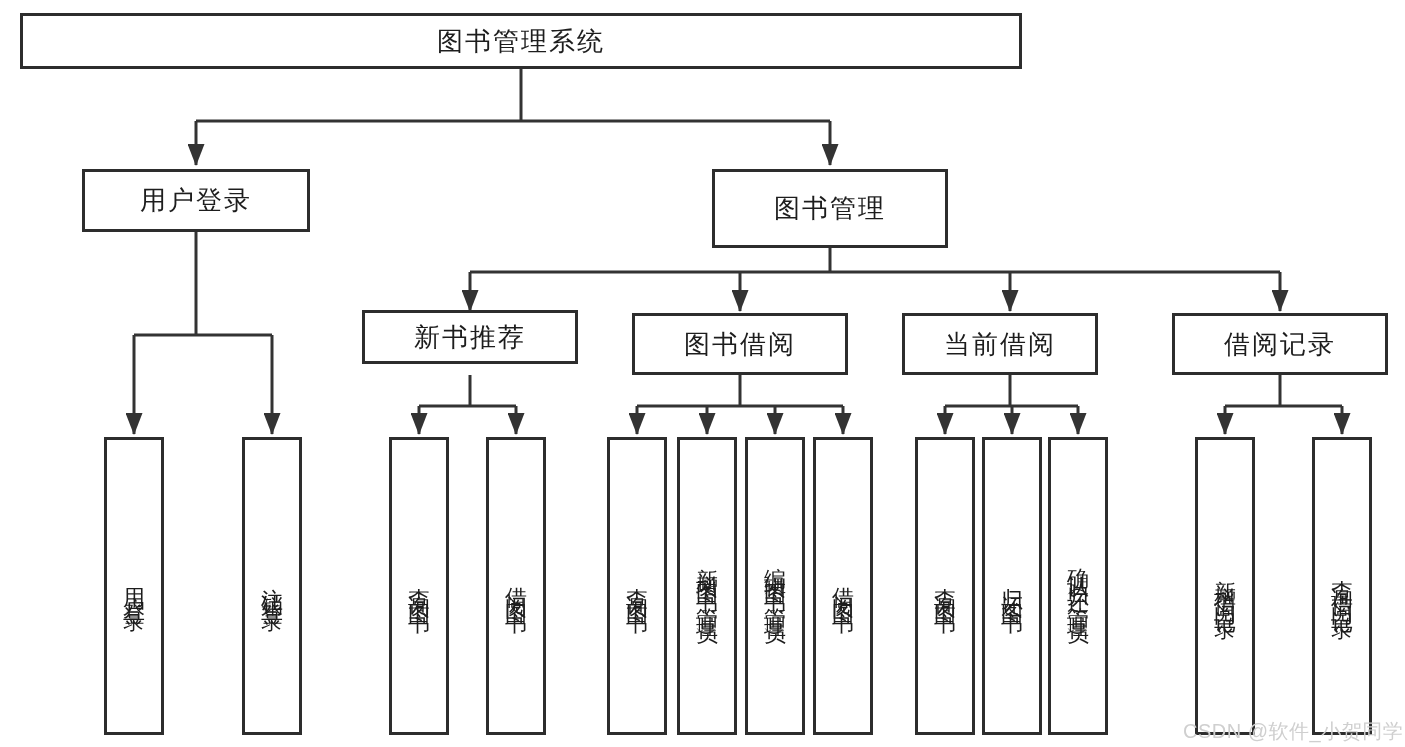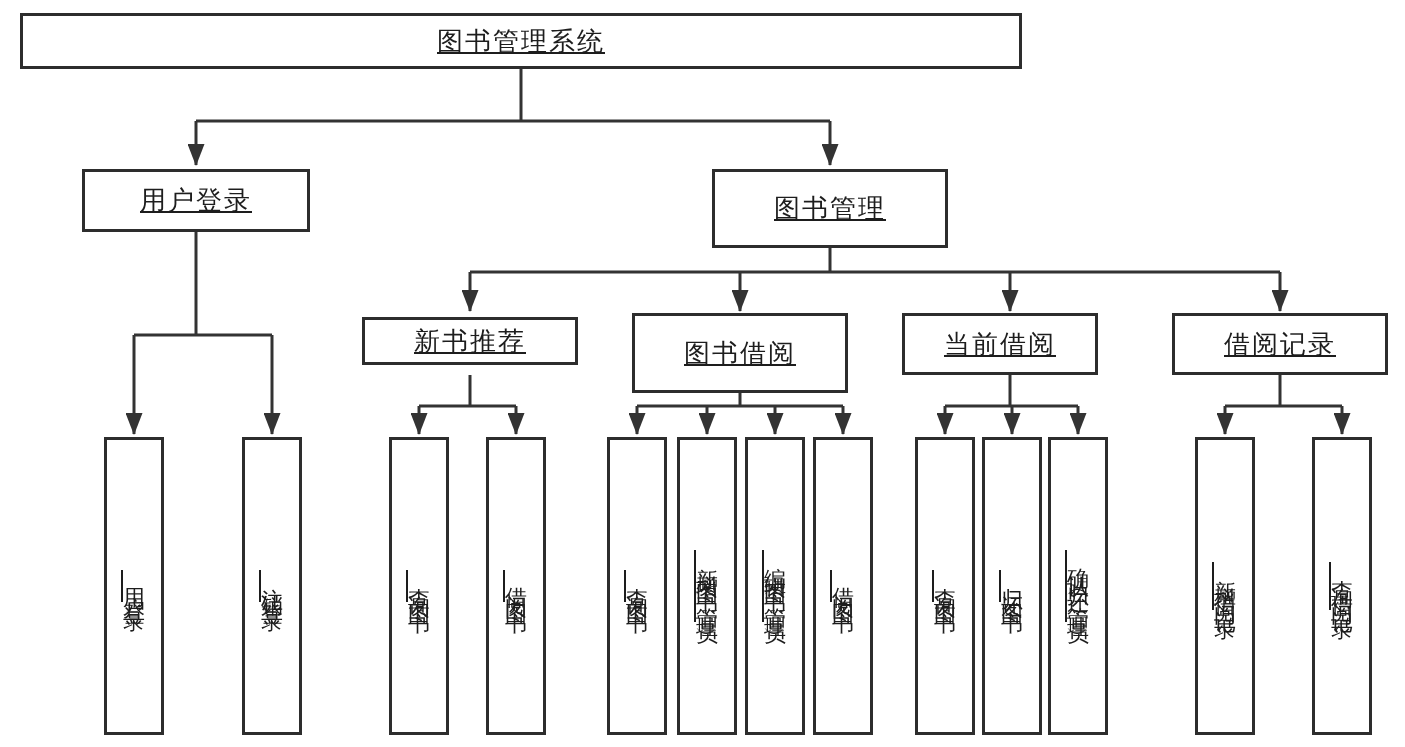--- a/index.html
+++ b/index.html
@@ -20,21 +20,20 @@
   }
   .edges{position:absolute;left:0;top:0;z-index:0;}
   .node{
     position:absolute;
     box-sizing:border-box;
     background:var(--box_fill);
     border:3px solid var(--box_border);
     color:var(--text);
     display:flex;align-items:center;justify-content:center;
     z-index:1;
-    text-decoration:underline;
   }
   .hbox{
     font-size:26px;
     letter-spacing:2px;
     white-space:nowrap;
   }
   .vbox{
     top:437px;width:60px;height:298px;
     writing-mode:vertical-rl;
     text-orientation:mixed;
@@ -110,22 +109,22 @@
       <path d="M1225,406 L1225,434" marker-end="url(#arw)"></path>
       <path d="M1342,406 L1342,434" marker-end="url(#arw)"></path>
     </g>
   </svg>
 
   <div class="node hbox" style="left:20px;top:13px;width:1002px;height:56px">图书管理系统</div>
 
   <div class="node hbox" style="left:82px;top:169px;width:228px;height:63px">用户登录</div>
   <div class="node hbox" style="left:712px;top:169px;width:236px;height:79px">图书管理</div>
 
-  <div class="node hbox" style="left:362px;top:317px;width:216px;height:48px">新书推荐</div>
-  <div class="node hbox" style="left:632px;top:313px;width:216px;height:80px">图书借阅</div>
+  <div class="node hbox" style="left:362px;top:310px;width:216px;height:54px">新书推荐</div>
+  <div class="node hbox" style="left:632px;top:313px;width:216px;height:62px">图书借阅</div>
   <div class="node hbox" style="left:902px;top:313px;width:196px;height:62px">当前借阅</div>
   <div class="node hbox" style="left:1172px;top:313px;width:216px;height:62px">借阅记录</div>
 
   <div class="node vbox" style="left:104px">用户登录</div>
   <div class="node vbox" style="left:242px">注销登录</div>
 
   <div class="node vbox" style="left:389px">查询图书</div>
   <div class="node vbox" style="left:486px">借阅图书</div>
 
   <div class="node vbox" style="left:607px">查询图书</div>
@@ -133,14 +132,15 @@
   <div class="node vbox" style="left:745px">编辑图书（管理员）</div>
   <div class="node vbox" style="left:813px">借阅图书</div>
 
   <div class="node vbox" style="left:915px">查询图书</div>
   <div class="node vbox" style="left:982px">归还图书</div>
   <div class="node vbox" style="left:1048px">确认归还（管理员）</div>
 
   <div class="node vbox" style="left:1195px">新增借阅记录</div>
   <div class="node vbox" style="left:1312px">查询借阅记录</div>
 
+  <div class="watermark">CSDN @软件_小贺同学</div>
 
 </div>
 
 </body></html>

